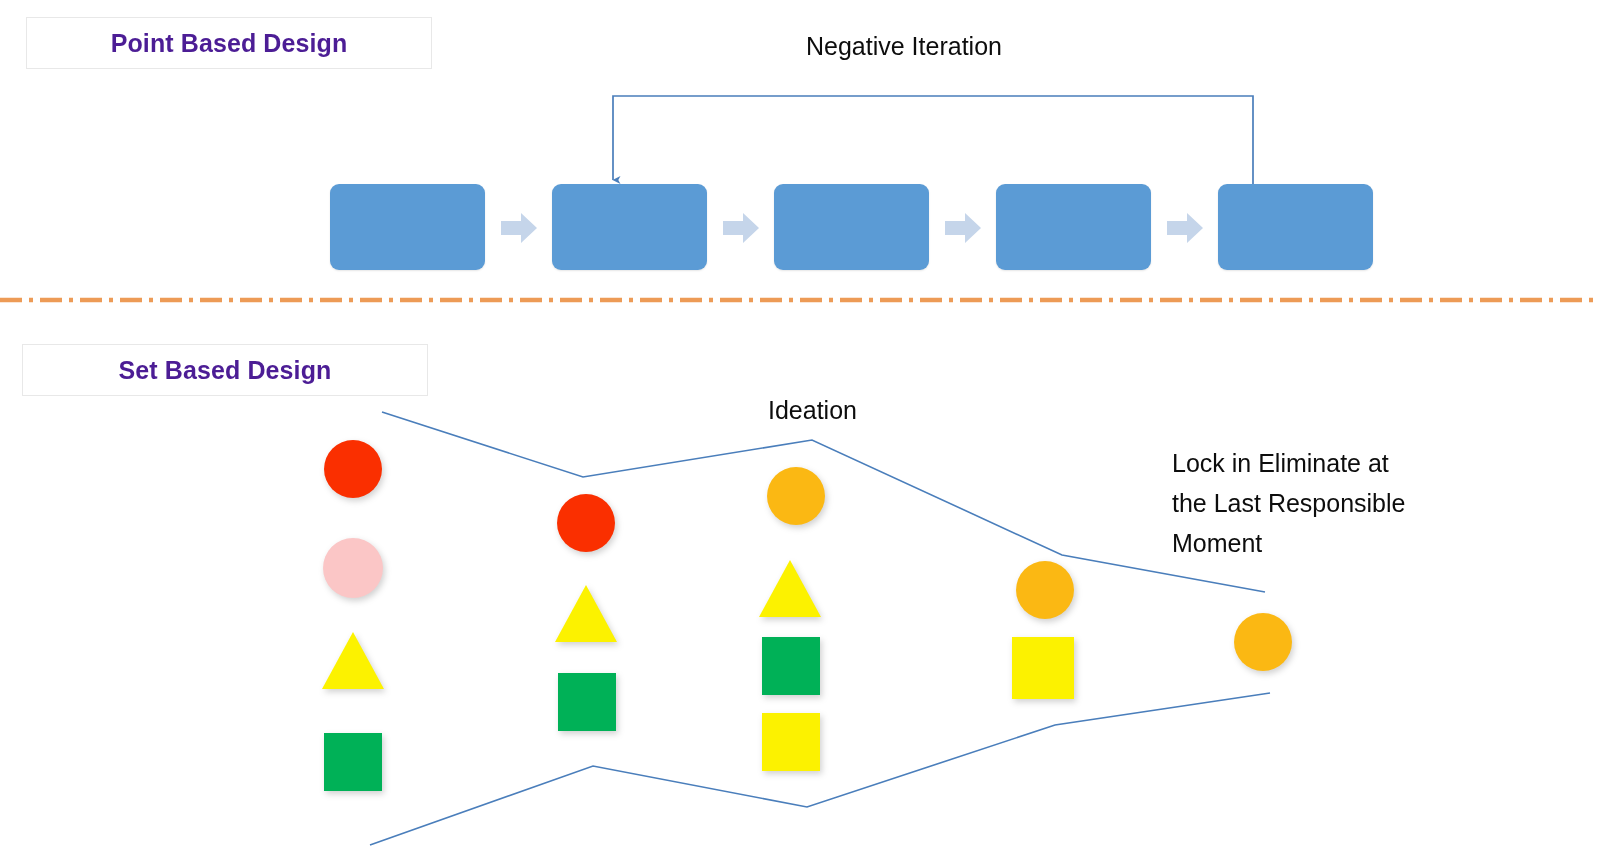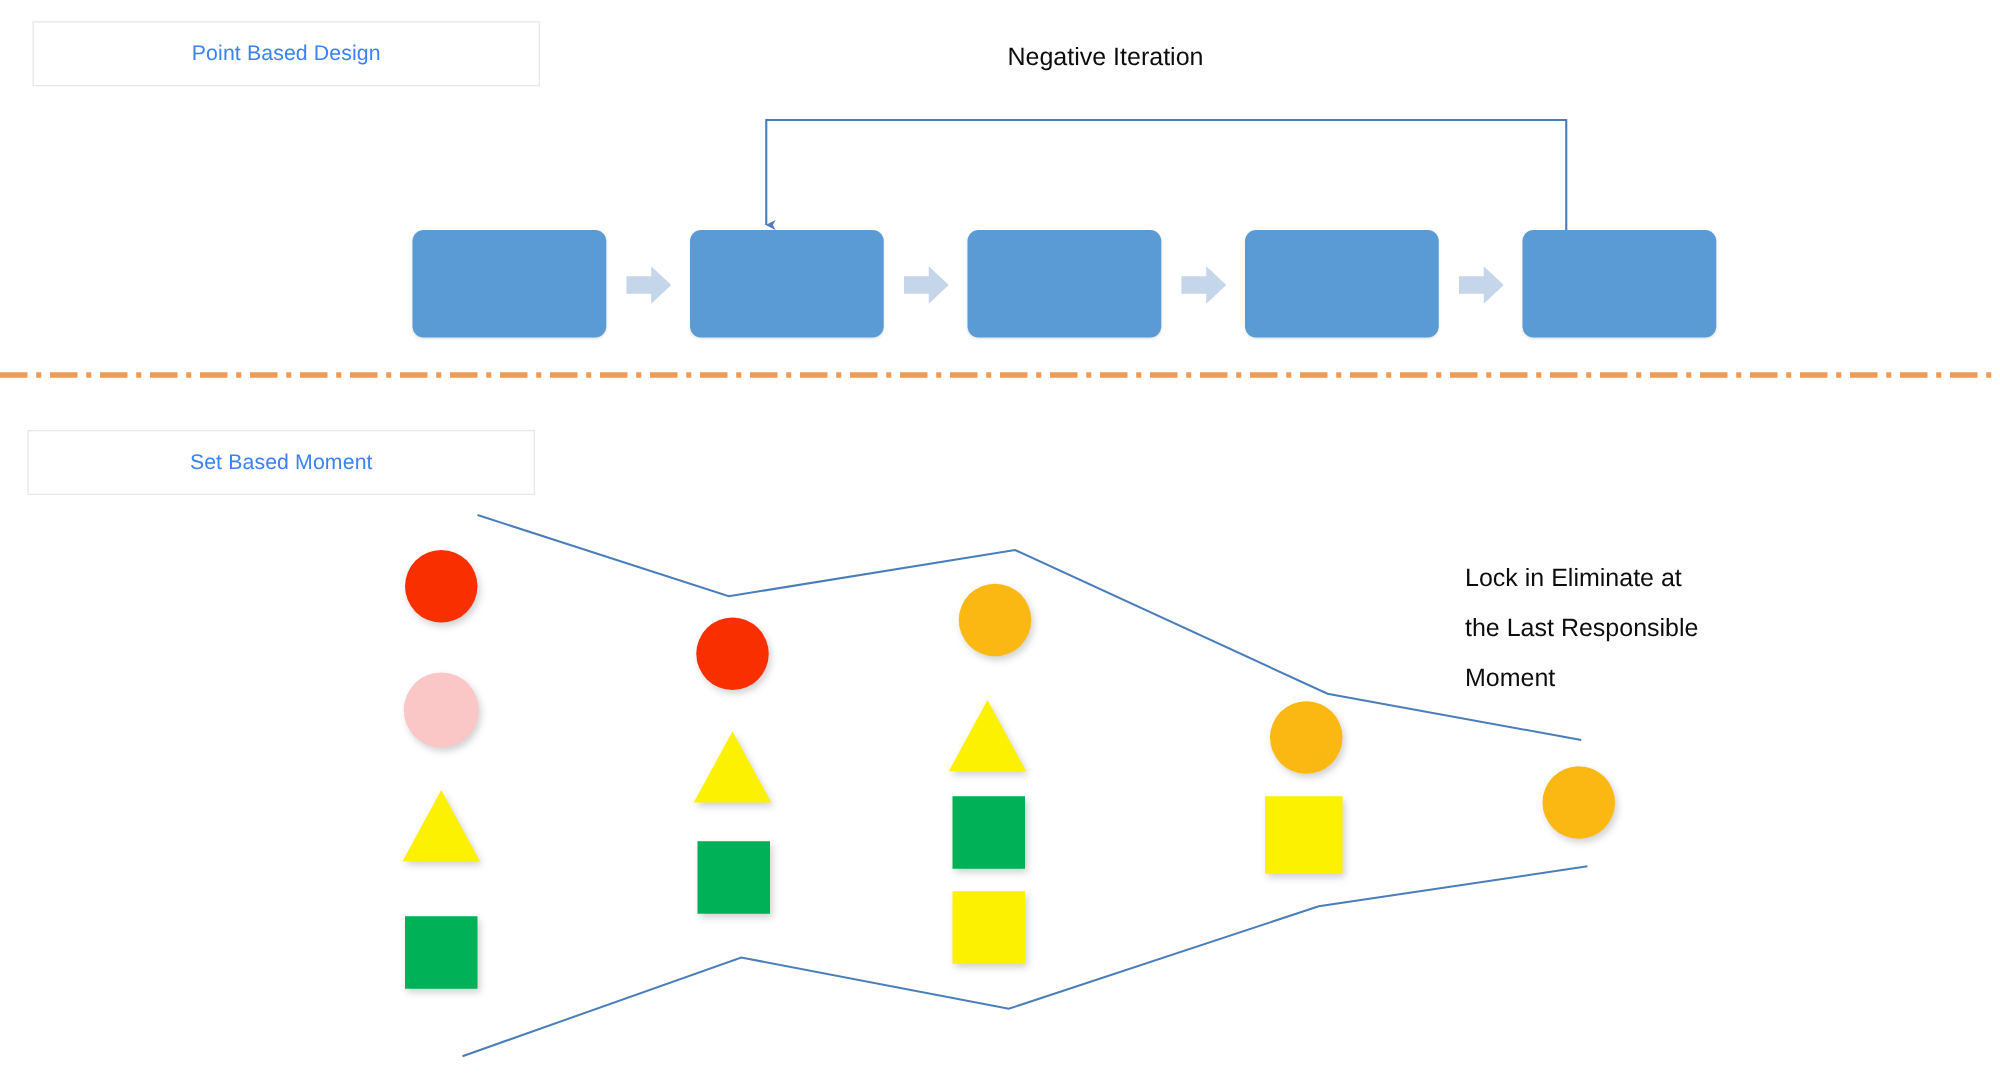--- a/index.html
+++ b/index.html
@@ -22,38 +22,39 @@
 
   
   .title-chip {
     position: absolute;
     box-sizing: border-box;
     border: 1px solid #e8e8e8;
     background: #ffffff;
     display: flex;
     align-items: center;
     justify-content: center;
-    font-size: 17px;
-    color: #3b82f6;
+    font-size: 25px;
+    color: #4c1d95;
     letter-spacing: 0.1px;
     white-space: nowrap;
+    font-weight: bold;
   }
   #chip-point-based {
     left: 26px;  top: 17px;
     width: 406px; height: 52px;
   }
   #chip-set-based {
     left: 22px;  top: 344px;
     width: 406px; height: 52px;
   }
 
   
   .plain-label {
     position: absolute;
-    font-size: 20px;
+    font-size: 25px;
     line-height: 40px;
     color: #0d0d0d;
     white-space: pre-line;
   }
   #label-negative-iteration {
     left: 806px; top: 26px;
     width: 420px;
     white-space: nowrap;
   }
   #label-eliminate {
@@ -148,23 +149,24 @@
         <path d="M0.5,0 L4.5,8 L8.5,0 L4.5,2.2 Z" fill="#4a7ebb"></path>
       </marker>
     </defs>
     <path id="feedback-path" fill="none" stroke="#4a7ebb" stroke-width="1.7" marker-end="url(#arrowhead-down)" d="M1253,184 L1253,96 L613,96 L613,180"></path>
   </svg>
 
   <svg class="overlay" id="divider-overlay" viewBox="0 0 1600 858">
     <line id="divider-line" x1="0" y1="300" x2="1600" y2="300" stroke="#ed9b56" stroke-width="4.5" stroke-dasharray="22 7 4 7" stroke-linecap="butt"></line>
   </svg>
 
-  <div class="title-chip" id="chip-set-based">Set Based Moment</div>
-
-
+  <div class="title-chip" id="chip-set-based">Set Based Design</div>
+
+
+  <div class="plain-label" id="label-ideation">Ideation</div>
 
   <div class="plain-label" id="label-lock-in">Lock in Eliminate at
 the Last Responsible
 Moment</div>
 
   <svg class="overlay" id="funnel-overlay" viewBox="0 0 1600 858">
     <polyline id="funnel-upper" fill="none" points="382,412 583,477 812,440 1062,555 1265,592" stroke="#4a7ebb" stroke-width="1.6"></polyline>
     <polyline id="funnel-lower" fill="none" points="370,845 593,766 807,807 1055,725 1270,693" stroke="#4a7ebb" stroke-width="1.6"></polyline>
   </svg>
 

